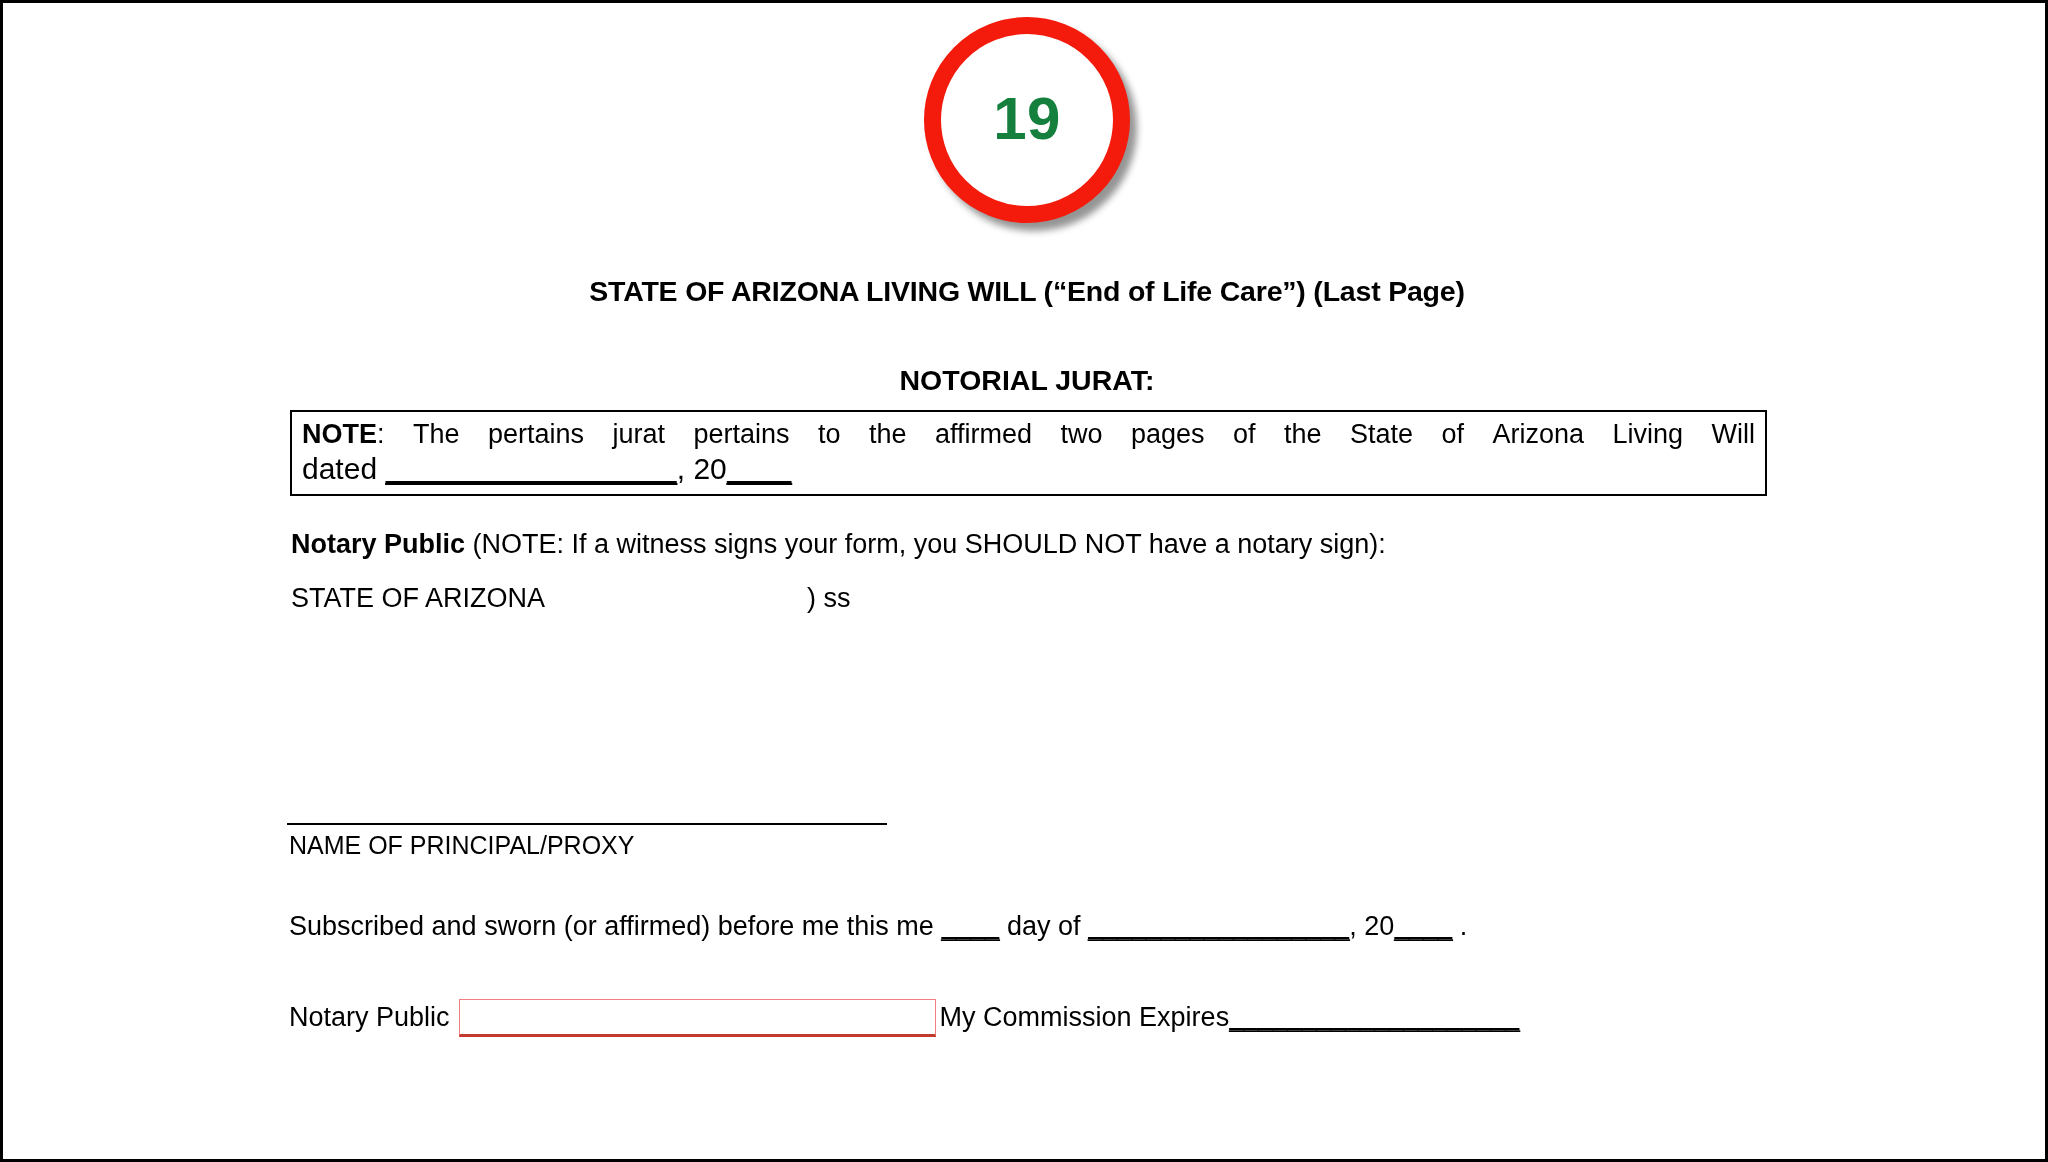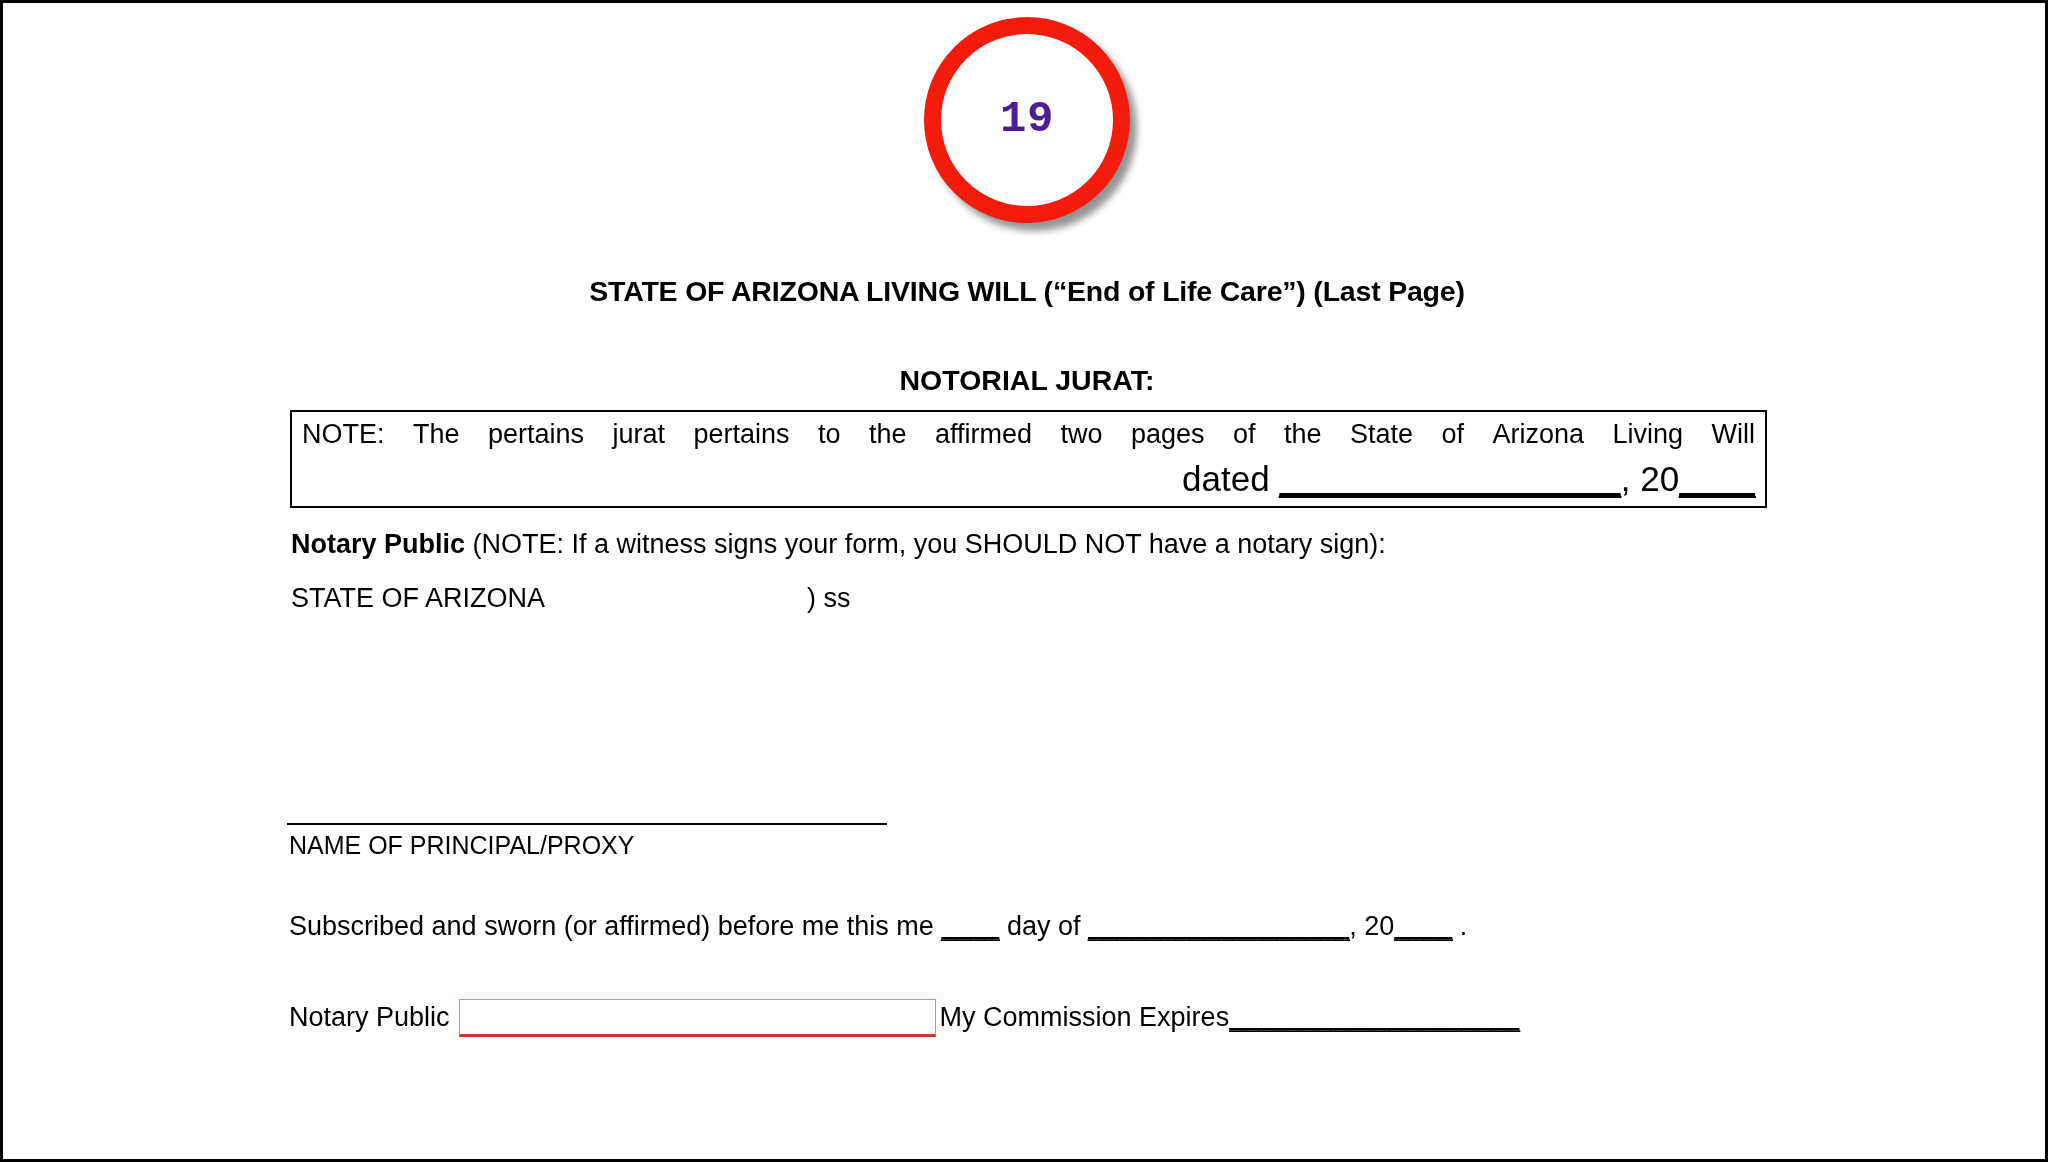--- a/index.html
+++ b/index.html
@@ -43,24 +43,24 @@
     border-radius: 50%;
     border: 17px solid #f41b0c;
     box-sizing: border-box;
     background: #ffffff;
     display: flex;
     align-items: center;
     justify-content: center;
     box-shadow: 7px 8px 7px rgba(0,0,0,0.42);
   }
   .badge-num {
-    color: #4c1d95;
-    font-size: 44px;
+    color: #15803d;
+    font-size: 60px;
     font-weight: bold;
-    font-family: Liberation Mono, monospace;
+    font-family: Liberation Sans, sans-serif;
     letter-spacing: 0.5px;
     line-height: 1;
     margin-top: -2px;
   }
 
   
   .doc-title {
     position: absolute;
     left: 0;
     top: 272px;
@@ -92,27 +92,26 @@
   }
   .note-line1 {
     font-size: 27px;
     text-align: justify;
     text-align-last: justify;
     line-height: 1.12;
     white-space: nowrap;
     display: flex;
     justify-content: space-between;
   }
-  .note-line1 b { font-weight: normal; }
+  .note-line1 b { font-weight: bold; }
   .note-line2 {
-    font-size: 35px;
+    font-size: 30px;
     line-height: 1.12;
-    margin-top: 10px;
-    white-space: nowrap;
-    text-align: right;
+    margin-top: 3px;
+    white-space: nowrap;
   }
   .ul-fill { text-decoration: underline; letter-spacing: -0.5px; }
 
   
   .notary-intro {
     position: absolute;
     left: 288px;
     top: 518px;
     font-size: 27px;
     white-space: nowrap;

